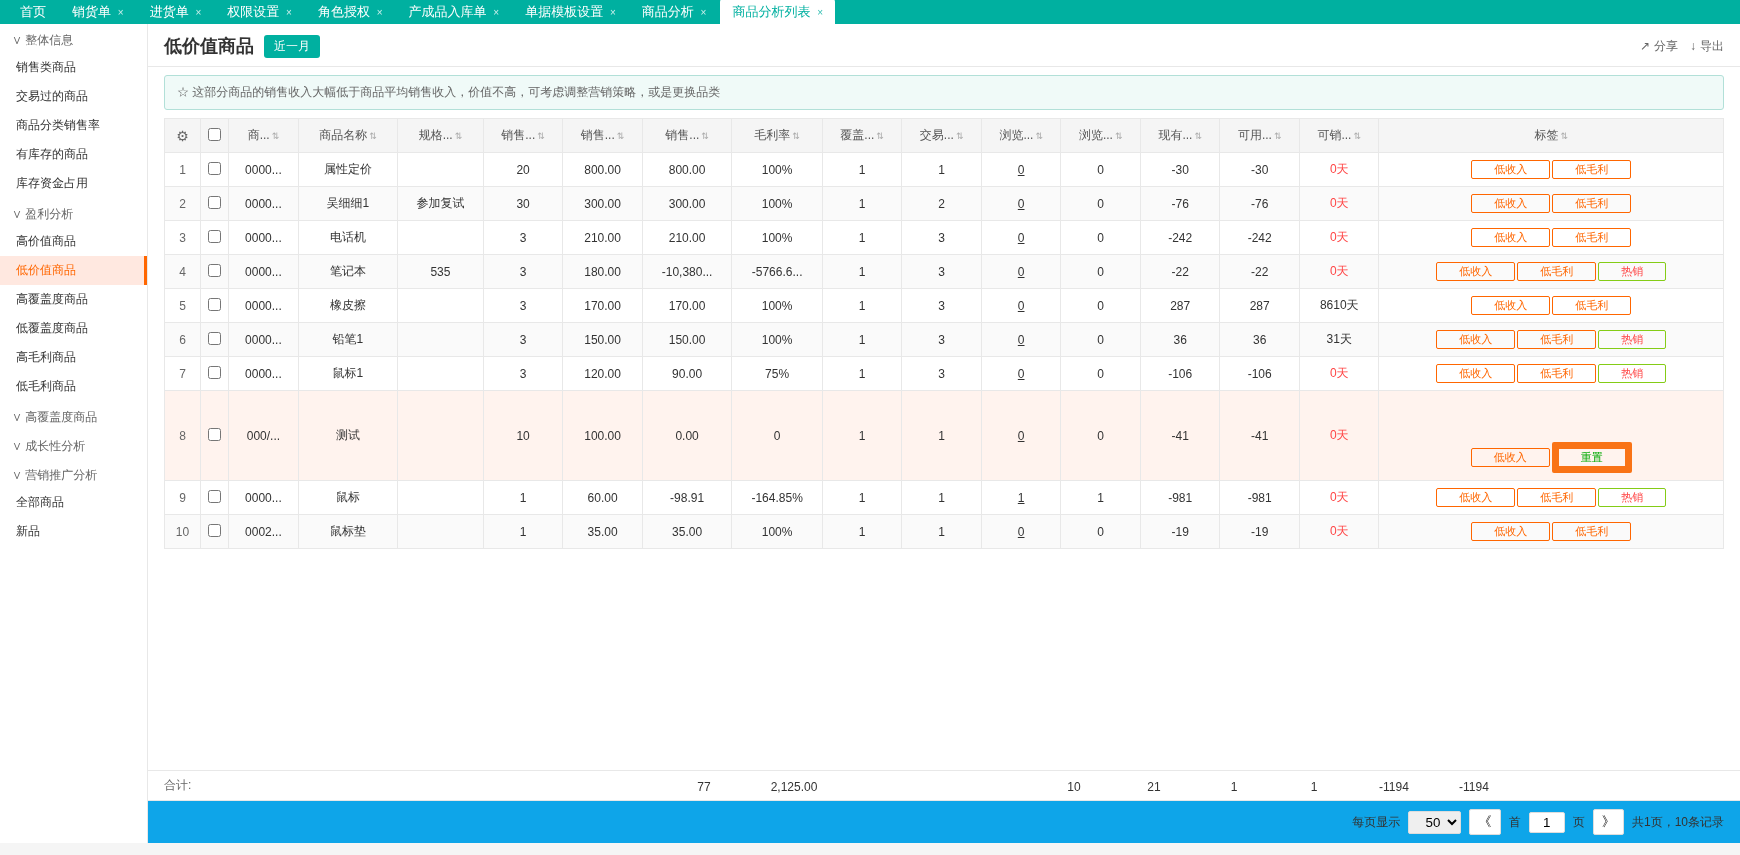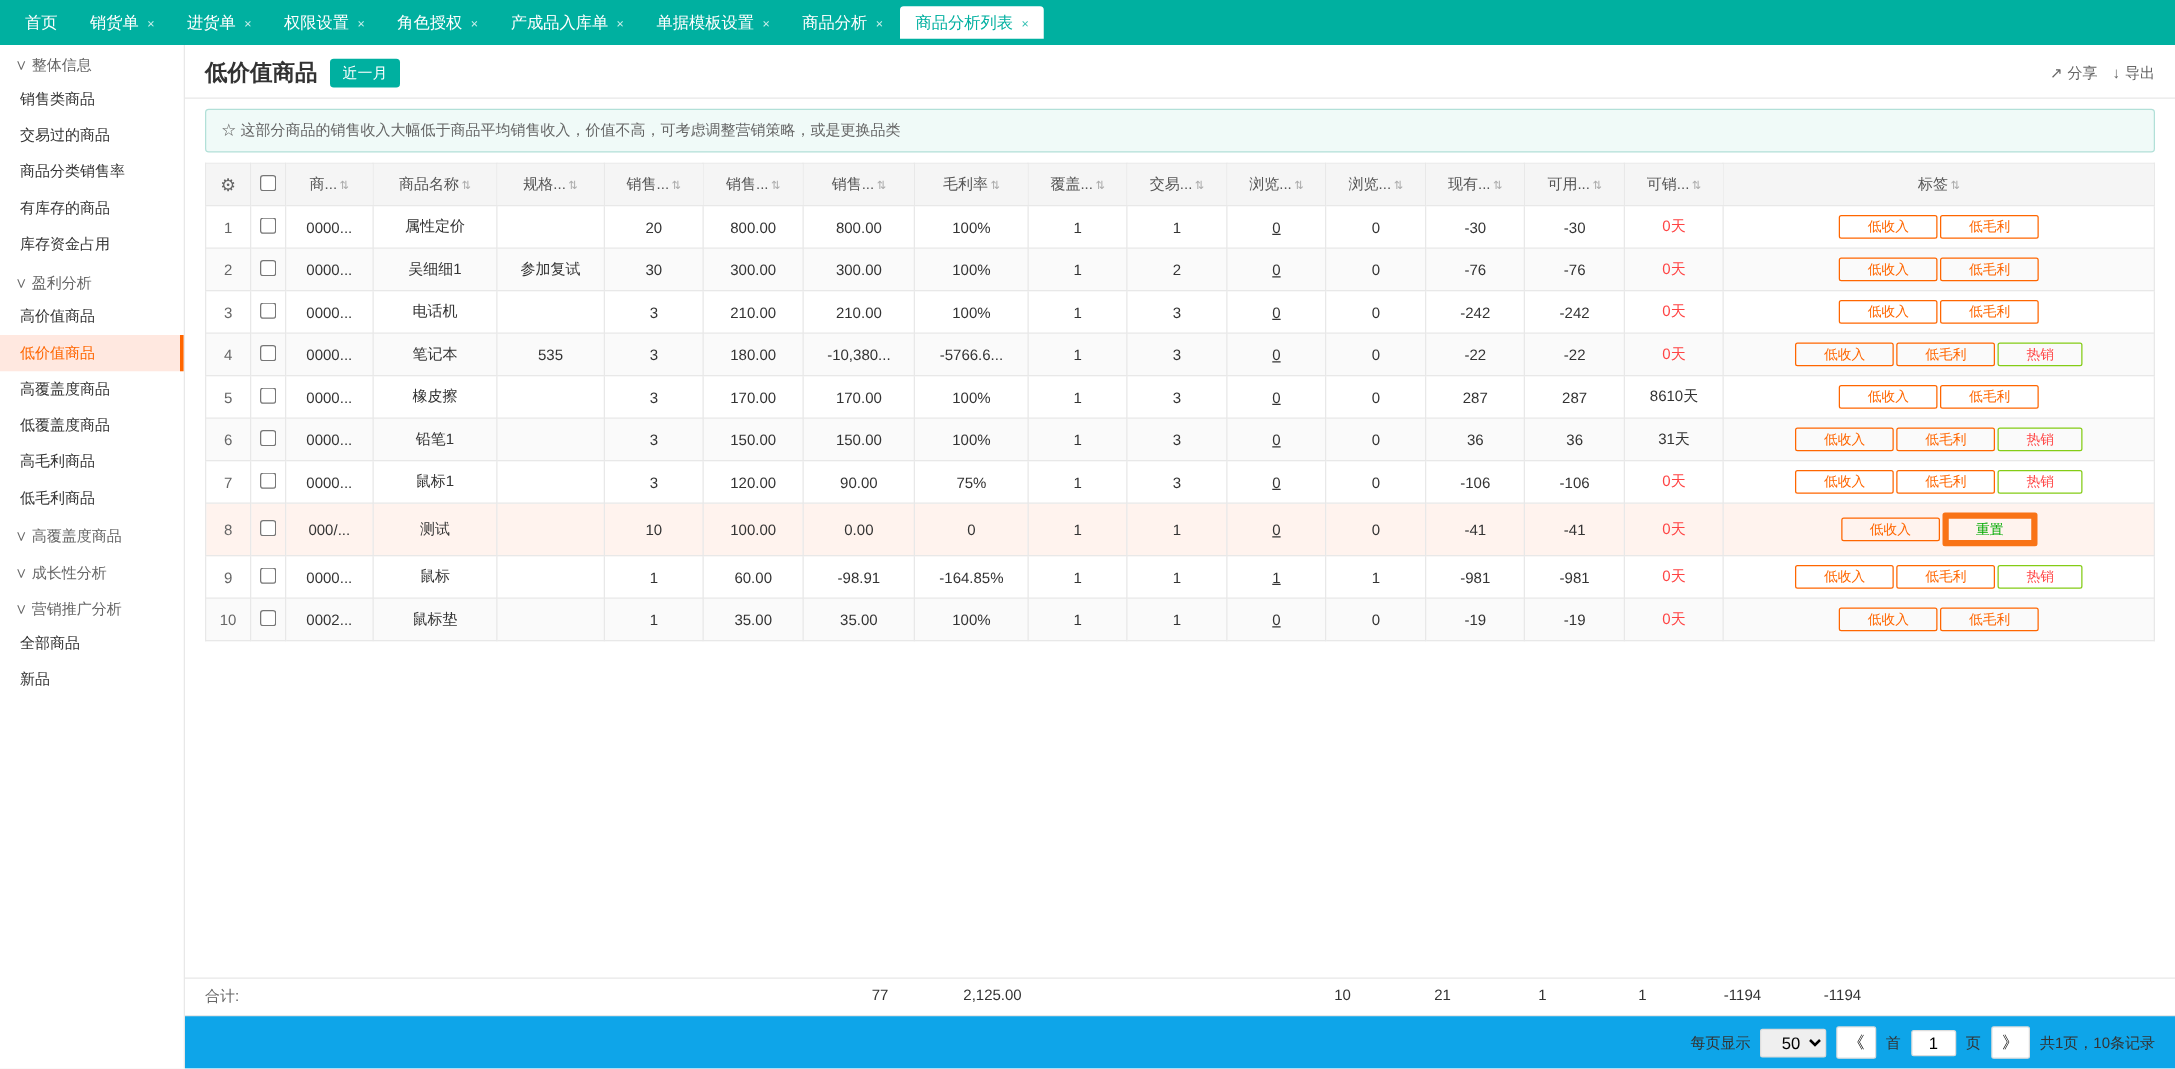--- a/index.html
+++ b/index.html
@@ -3,21 +3,21 @@
   <meta charset="utf-8">
   <style>
     * { box-sizing: border-box; margin: 0; padding: 0; }
     body { font-family: "Microsoft YaHei", Arial, sans-serif; font-size: 12px; background: #f5f5f5; color: #333; }
 
     
     .top-nav {
       background: #00b0a0;
       display: flex;
       align-items: center;
-      height: 36px;
+      height: 24px;
       padding: 0 8px;
       gap: 2px;
     }
     .nav-item {
       color: #fff;
       padding: 4px 12px;
       cursor: pointer;
       border-radius: 3px 3px 0 0;
       font-size: 13px;
       white-space: nowrap;
@@ -165,31 +165,31 @@
     }
     .tag {
       display: inline-block;
       border-radius: 2px;
       padding: 1px 22px;
       font-size: 11px;
       margin: 0 1px;
     }
     .tag-orange { color: #ff6600; border: 1px solid #ff6600; }
     .tag-red { color: #ff4444; border: 1px solid #84cc16; }
-    .tag-green { color: #00aa00; border: 5px solid #f97316; }
+    .tag-green { color: #00aa00; border: 7px solid #f97316; margin-top: 44px; }
     .link-underline { color: #333; text-decoration: underline; cursor: pointer; }
     .zero-day { color: #ff4444; }
     .day-normal { color: #333; }
 
     
     .footer-bar {
       border-top: 1px solid #e8e8e8;
       padding: 6px 16px;
       display: flex;
-      align-items: flex-start;
+      align-items: flex-end;
       background: #fff;
       flex-shrink: 0;
     }
     .total-label { color: #666; margin-right: 20px; }
     .total-row { display: flex; gap: 20px; font-size: 12px; align-items: center; flex: 1; }
     .total-cell { text-align: center; }
 
     
     .pagination-bar {
       display: flex;

